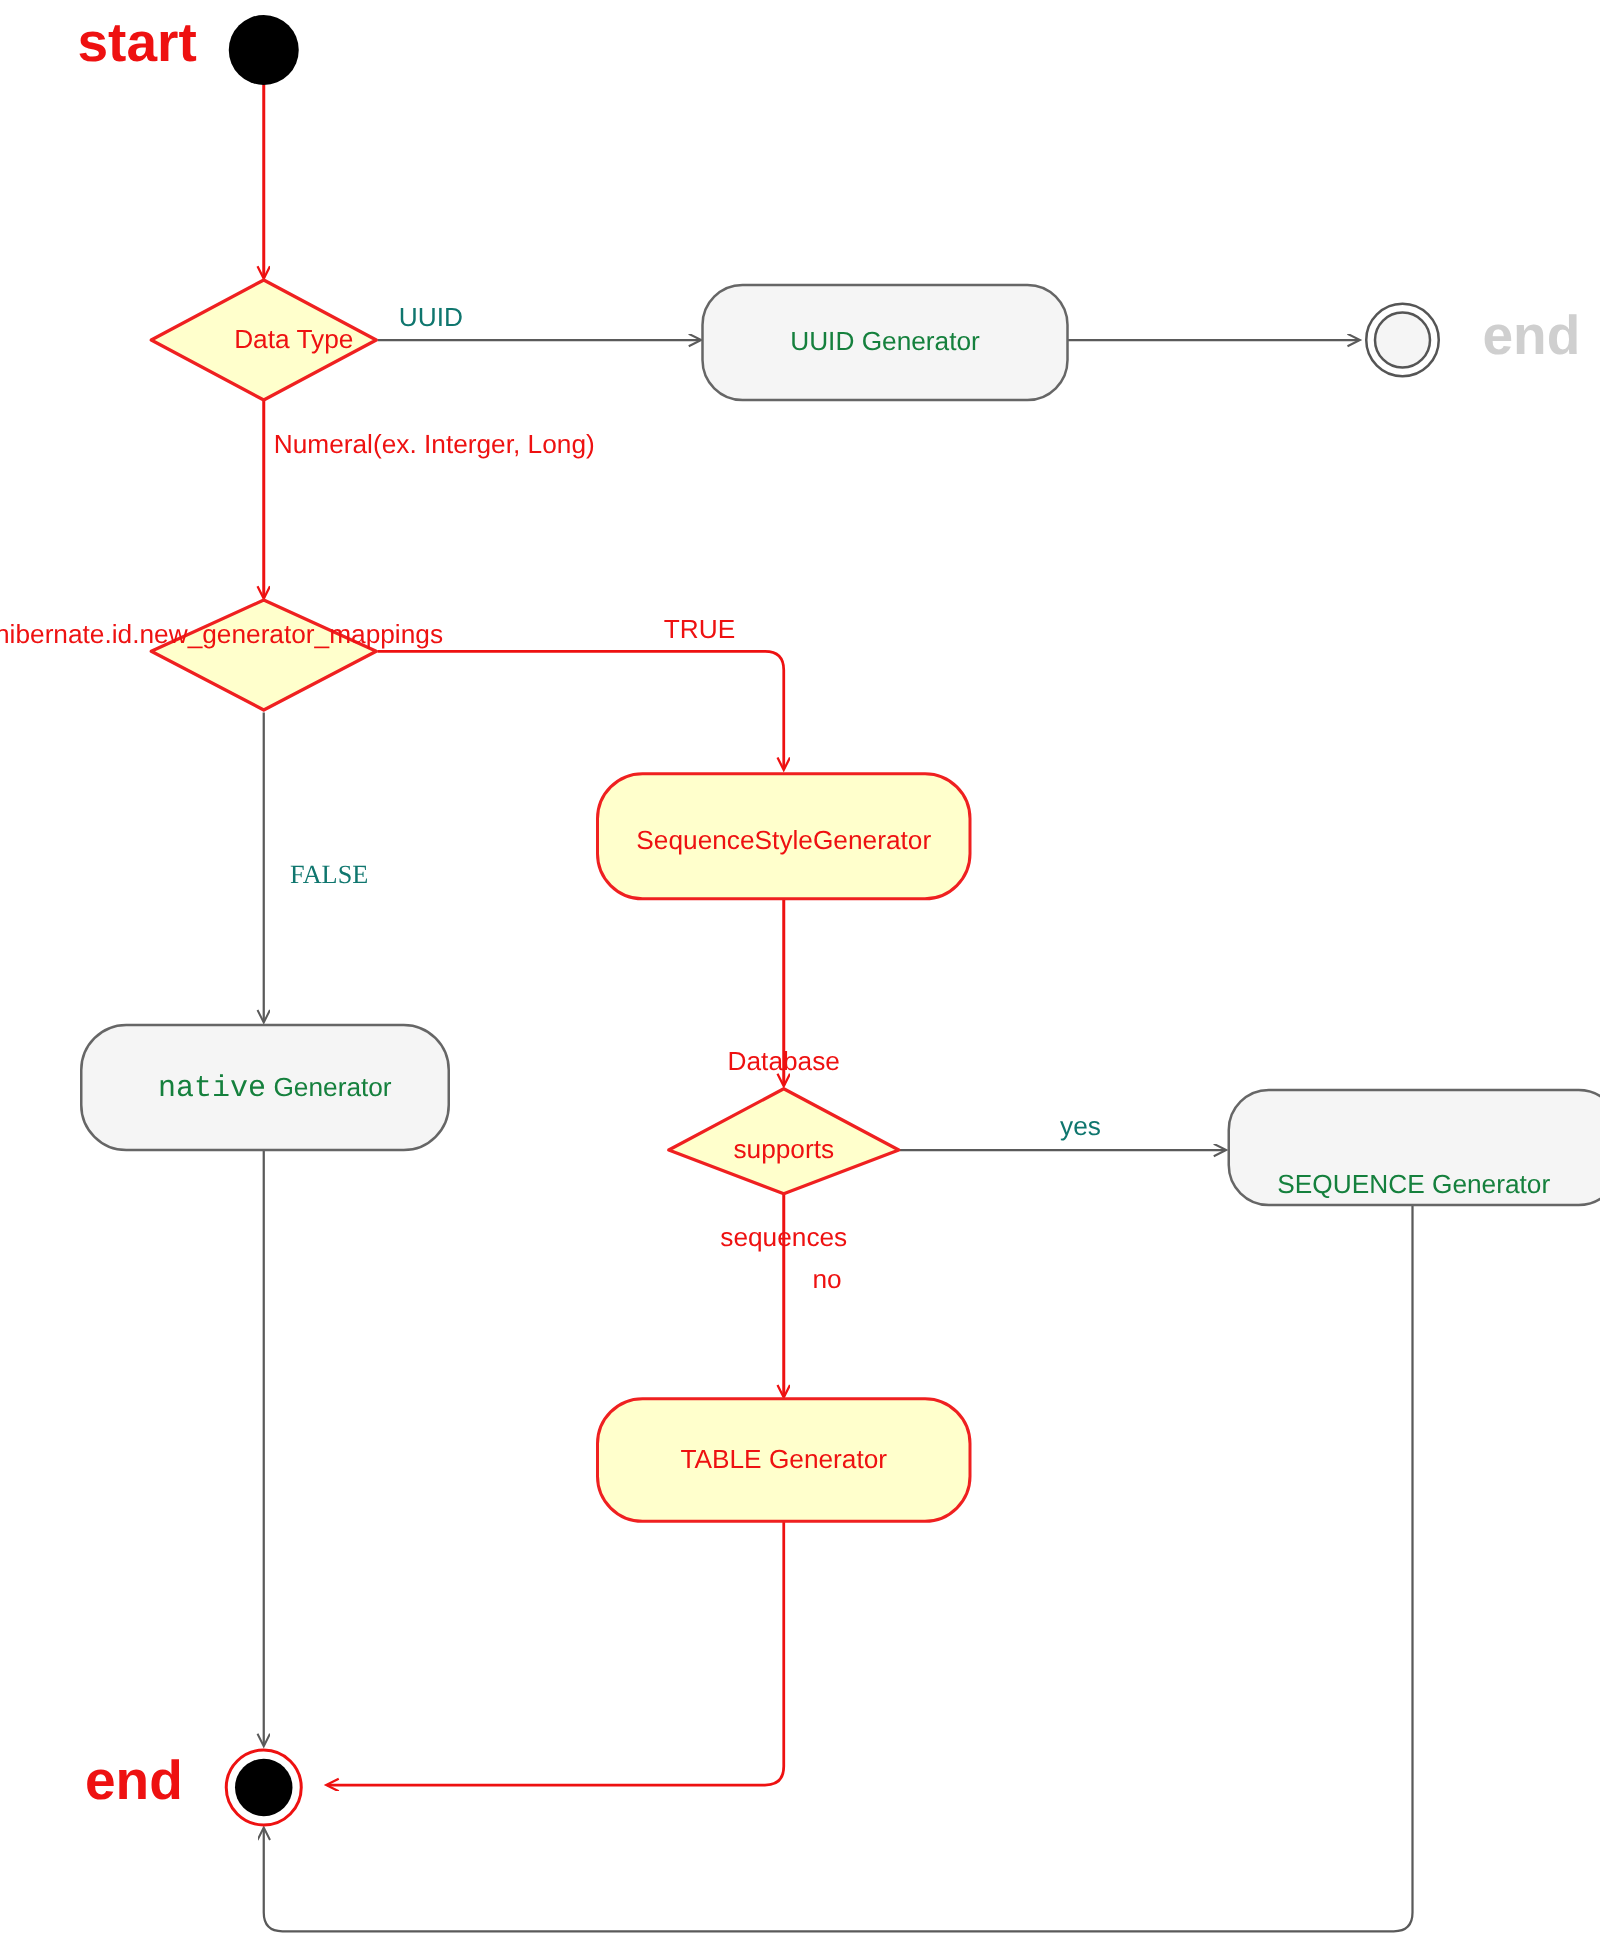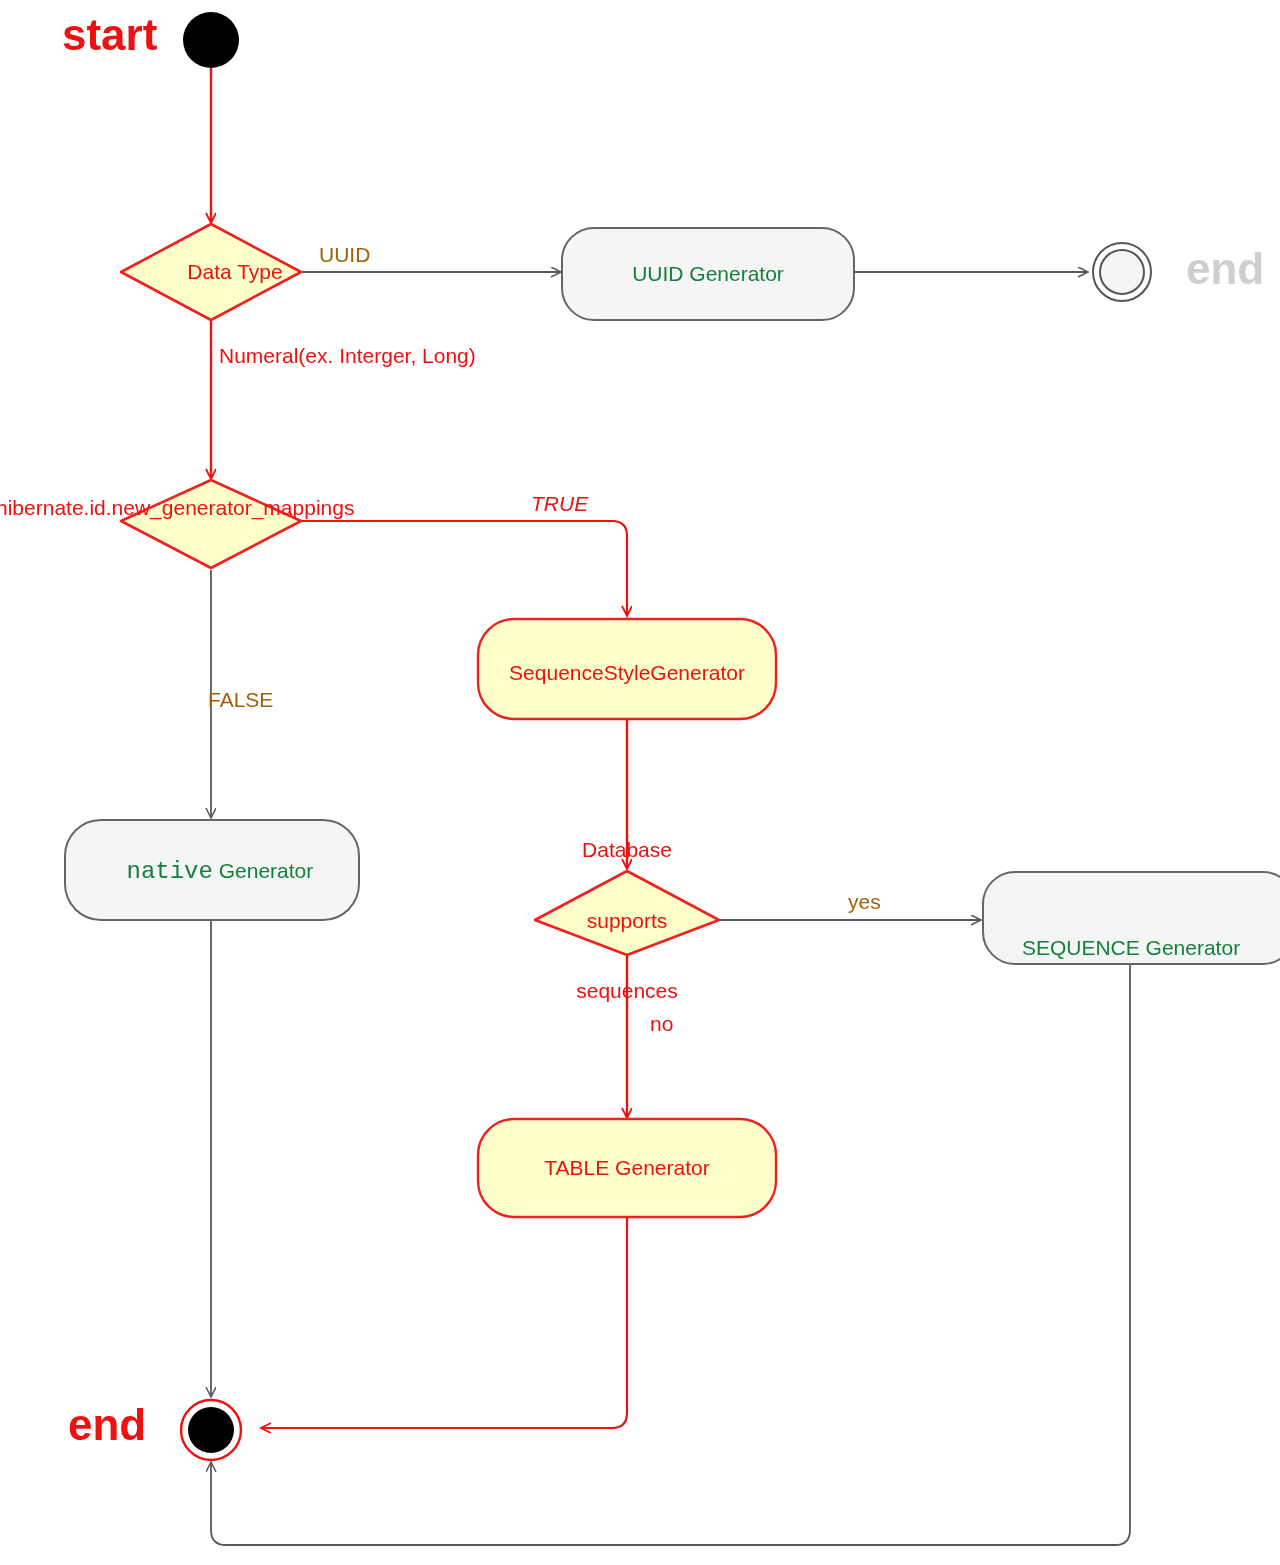--- a/index.html
+++ b/index.html
@@ -29,21 +29,21 @@
     position: absolute;
     white-space: pre;
     line-height: 1.12;
     pointer-events: none;
   }
   .lbl-center {
     text-align: center;
     transform: translate(-50%, -50%);
   }
   .red-text   { color: #ee1111; }
-  .gray-text  { color: #a16207; }
+  .gray-text  { color: #0f766e; }
   .gray-text2 { color: #15803d; }
   .big-red {
     font-size: 44px;
     font-weight: 700;
     color: #ee1111;
   }
   .big-gray {
     font-size: 44px;
     font-weight: 700;
     color: #cfcfcf;
@@ -180,23 +180,23 @@
   <div class="lbl edge-label gray-text" style="left:319px; top:243px;">UUID</div>
 
   <div class="lbl lbl-center node-label gray-text2" style="left:708px; top:274px;">UUID Generator</div>
 
   <div class="lbl big-gray" style="left:1186px; top:244px;">end</div>
 
   <div class="lbl edge-label red-text" style="left:219px; top:344px;">Numeral(ex. Interger, Long)</div>
 
   <div class="lbl edge-label red-text" style="left:-4px; top:496px;">hibernate.id.new_generator_mappings</div>
 
-  <div class="lbl edge-label red-text" style="left:531px; top:492px;font-style:italic;">TRUE</div>
-
-  <div class="lbl edge-label gray-text" style="left:208px; top:688px;">FALSE</div>
+  <div class="lbl edge-label red-text" style="left:531px; top:492px;">TRUE</div>
+
+  <div class="lbl edge-label gray-text" style="left:232px; top:688px;font-family:Liberation Serif, serif;">FALSE</div>
 
   <div class="lbl lbl-center node-label red-text" style="left:627px; top:673px;">SequenceStyleGenerator</div>
 
   <div class="lbl lbl-center" style="left:211px; top:872px;">
     <span class="mono-part gray-text2">native</span><span class="sans-part gray-text2"> Generator</span>
   </div>
 
   <div class="lbl lbl-center node-label red-text" style="left:627px; top:920px;">
     <div>Database</div>
     <div>supports</div>

